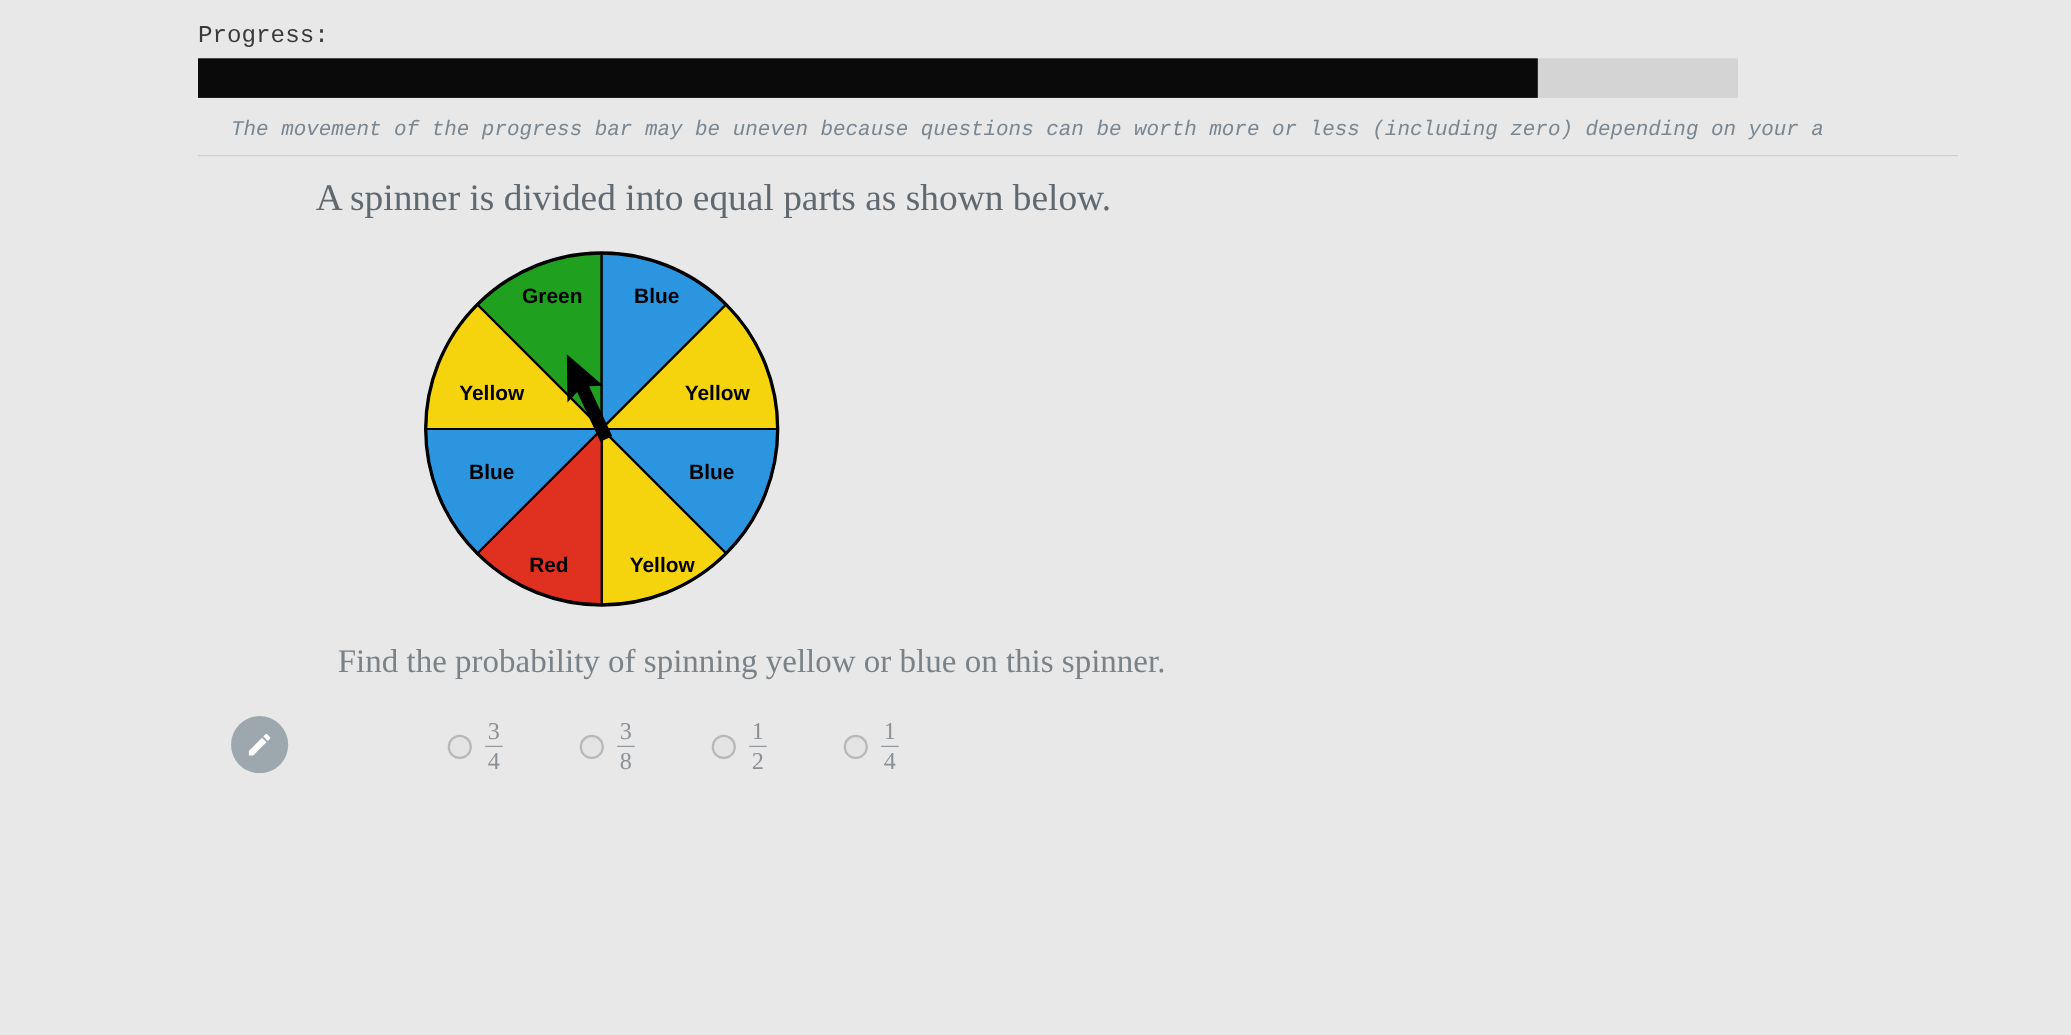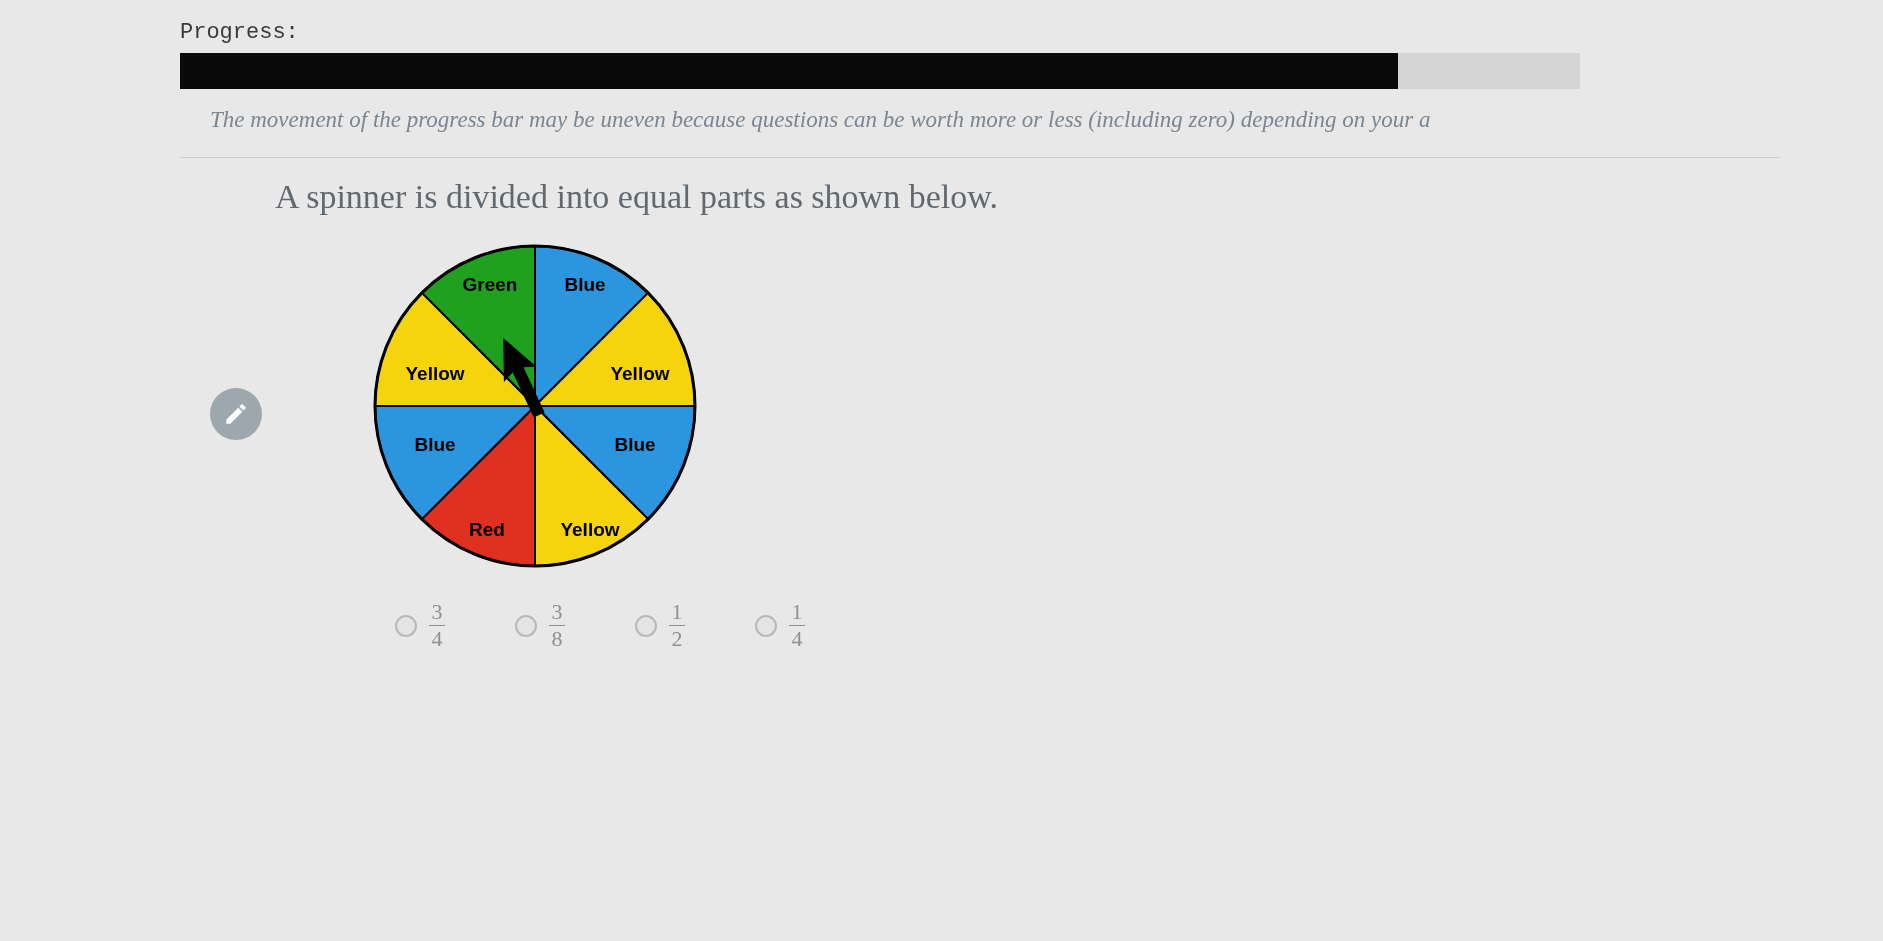--- a/index.html
+++ b/index.html
@@ -24,36 +24,36 @@
       height: 36px;
       background: #d4d4d4;
       margin-bottom: 18px;
     }
     .progress-fill {
       height: 100%;
       background: #0a0a0a;
       width: 87%;
     }
     .progress-note {
-      font-family: Liberation Serif, serif;
+      font-family: Liberation Mono, monospace;
       font-style: italic;
-      font-size: 23px;
+      font-size: 19px;
       color: #7a8690;
-      margin-bottom: 24px;
+      margin-bottom: 12px;
       padding-left: 30px;
     }
     .divider {
       border-top: 1px solid #ccc;
       margin-bottom: 20px;
       width: 1600px;
     }
     .question-area {
       display: flex;
-      align-items: center;
-      gap: 13px;
+      align-items: flex-end;
+      gap: 25px;
       padding-left: 30px;
     }
     .pencil-icon {
       width: 52px;
       height: 52px;
       background: #9ca8ad;
       border-radius: 50%;
       display: flex;
       align-items: center;
       justify-content: center;
@@ -172,20 +172,21 @@
           <text class="sector-label" x="-100" y="45" text-anchor="middle">Blue</text>
           <text class="sector-label" x="-100" y="-26" text-anchor="middle">Yellow</text>
 
           <g transform="rotate(-25)">
             <polygon points="0,-75 -18,-35 -6,-40 -6,10 6,10 6,-40 18,-35" fill="#000"></polygon>
           </g>
         </g>
       </svg>
     </div>
 
+    <div class="instruction-text">Find the probability of spinning yellow or blue on this spinner.</div>
 
     <div class="answers">
       <div class="answer-option">
         <div class="radio"></div>
         <div class="fraction">
           <span class="num">3</span>
           <span class="den">4</span>
         </div>
       </div>
       <div class="answer-option">

